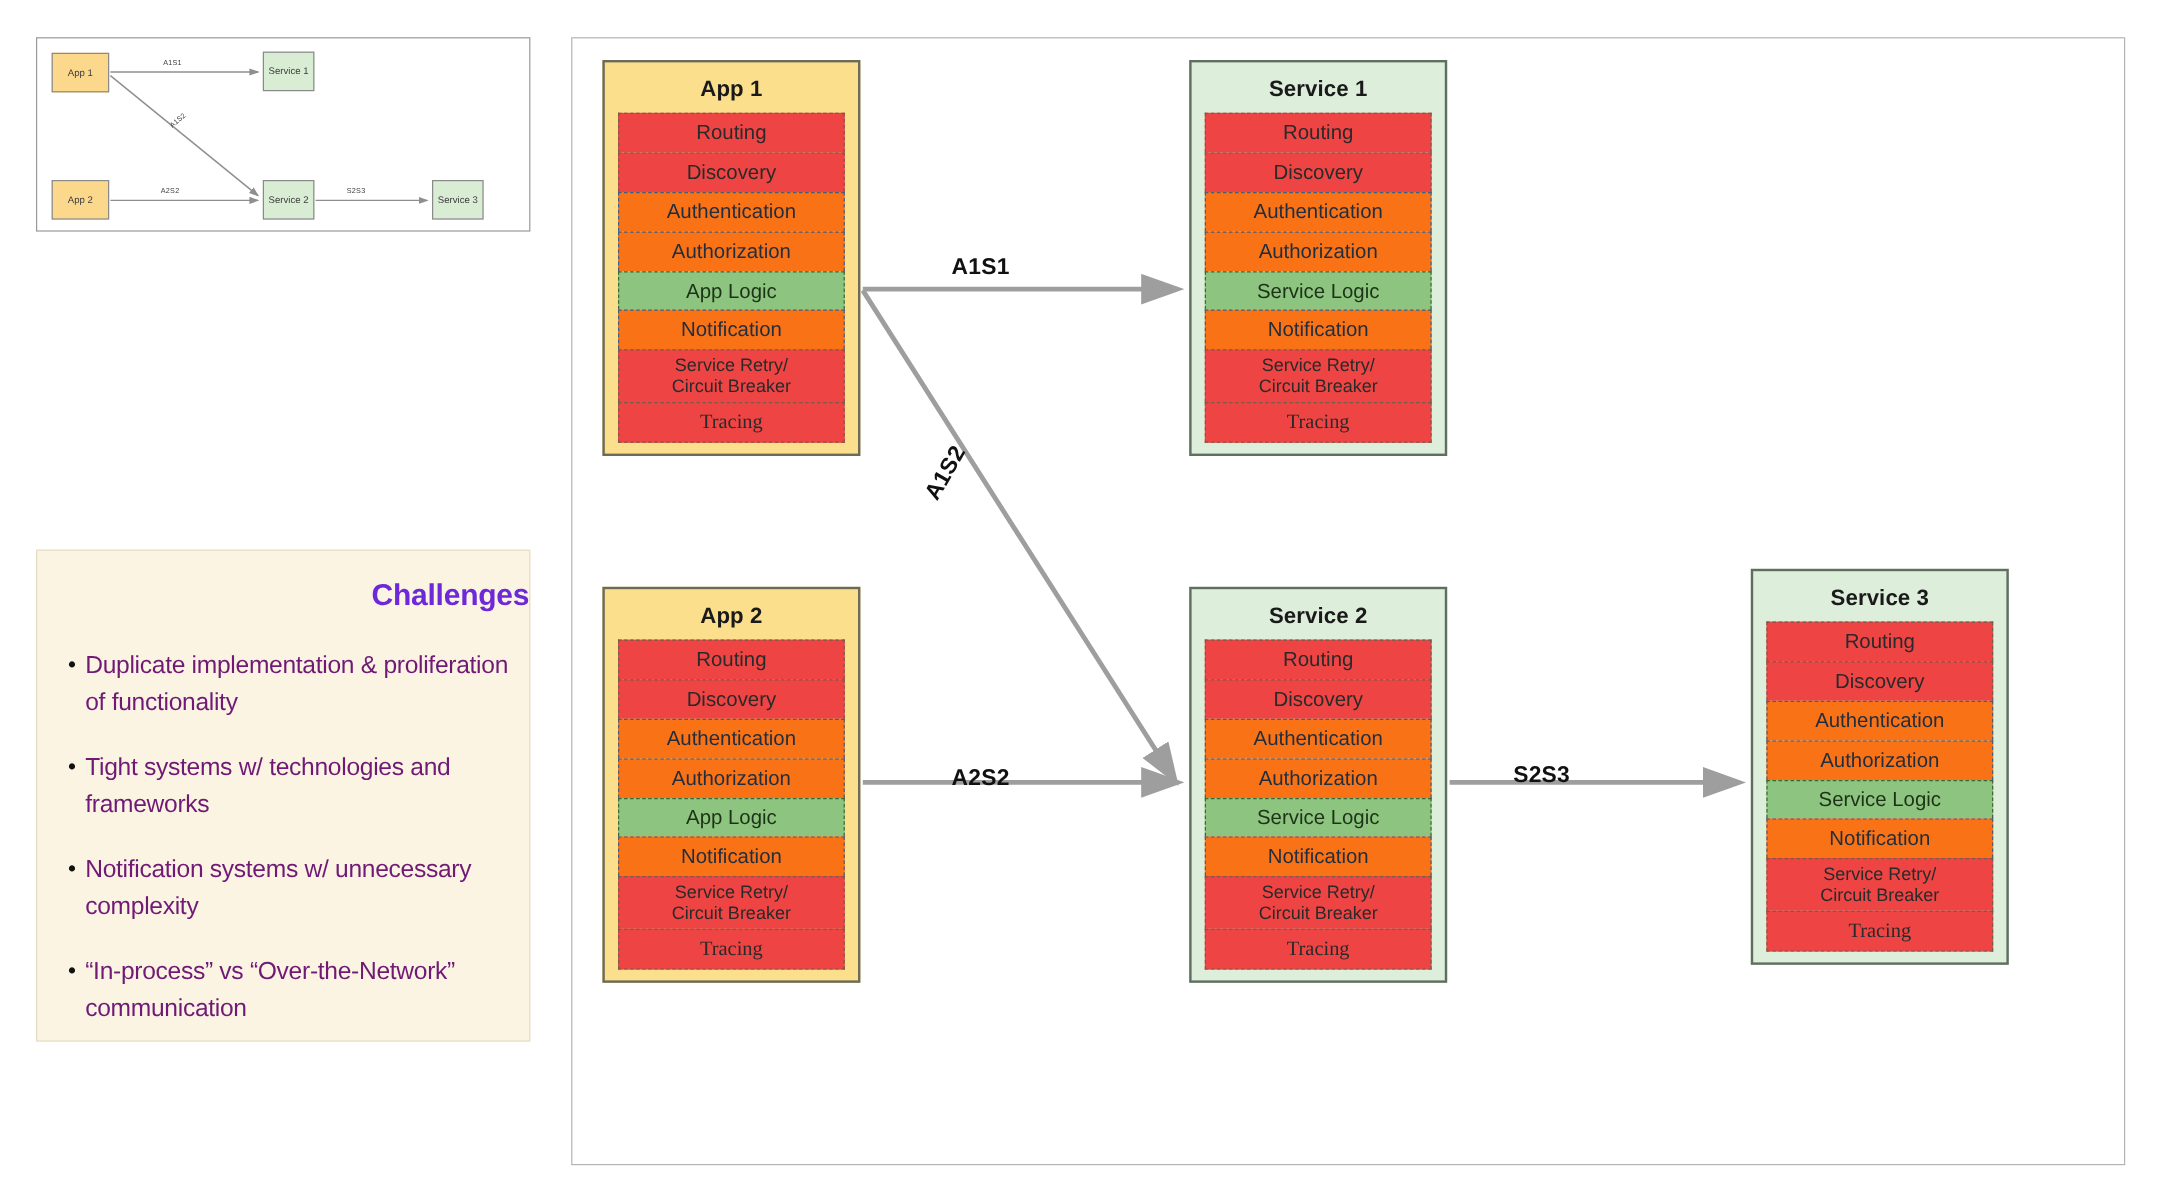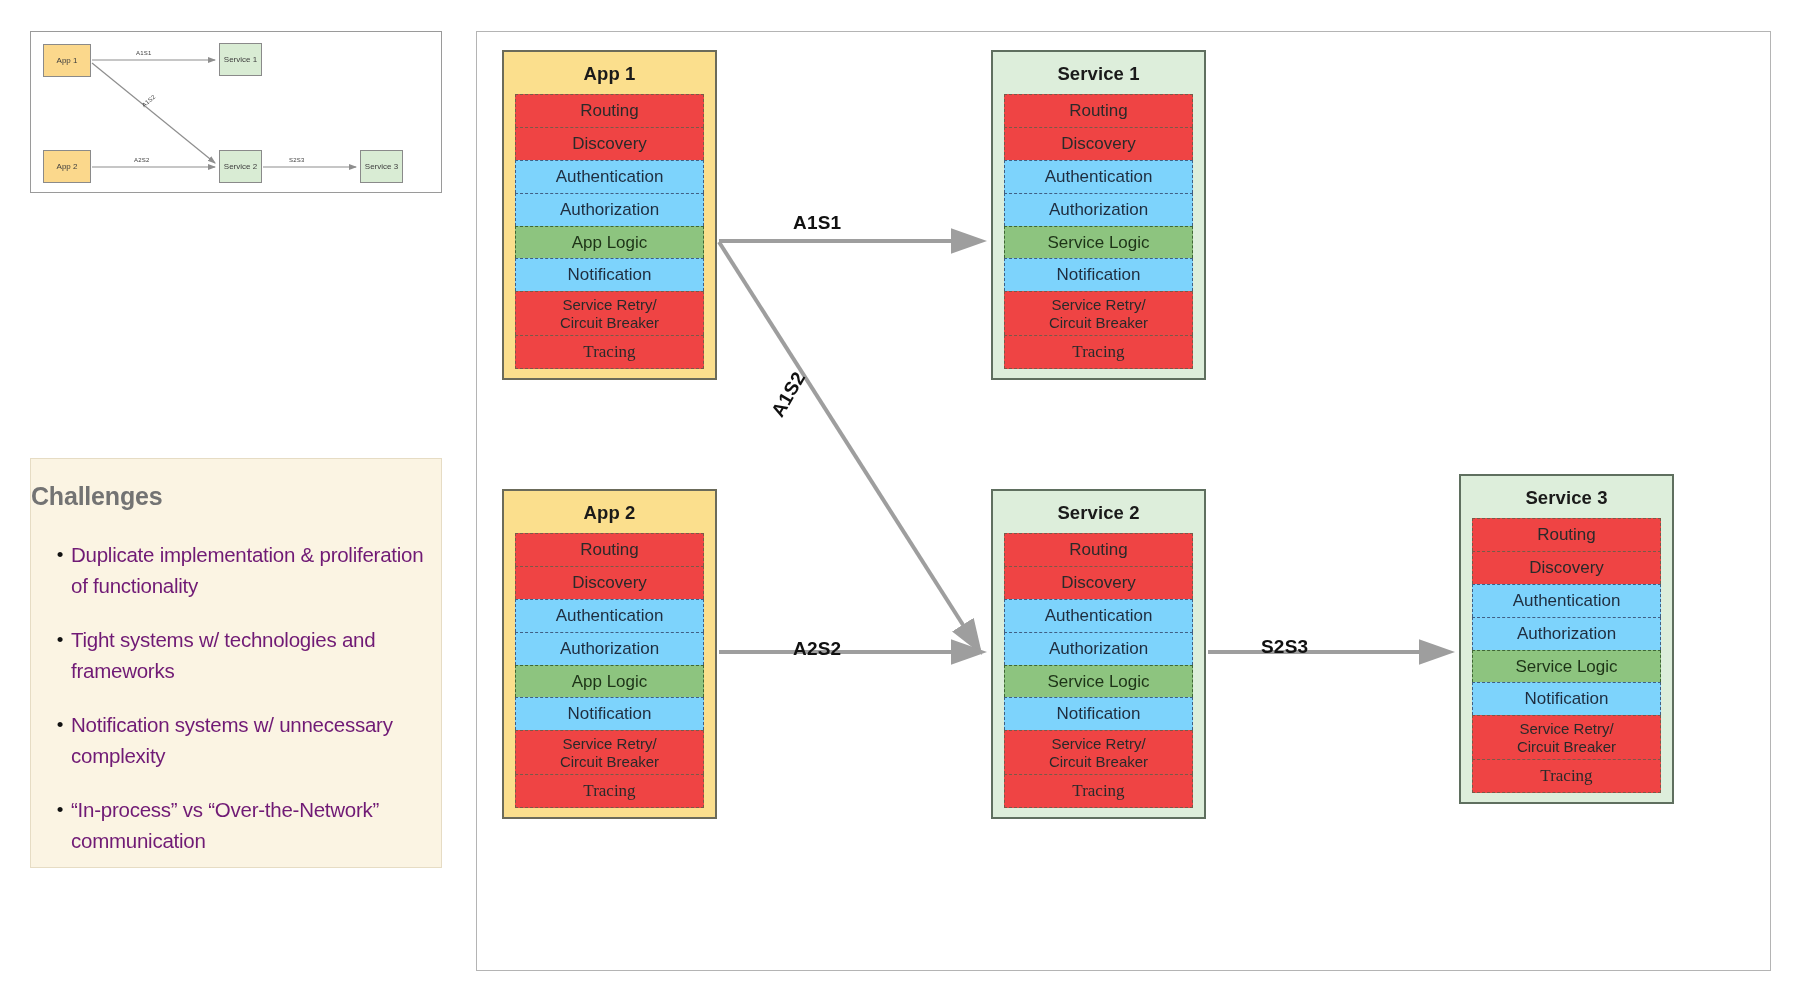--- a/index.html
+++ b/index.html
@@ -47,24 +47,24 @@
   #challenges {
     position: absolute;
     left: 30px;
     top: 458px;
     width: 412px;
     height: 410px;
     background: #fbf4e3;
     border: 1px solid #e6dcc4;
   }
   #challenges-title {
-    text-align: left;
+    text-align: right;
     font-size: 25px;
     font-weight: bold;
-    color: #737373;
+    color: #6d28d9;
     margin-top: 23px;
     letter-spacing: -0.2px;
   }
   #challenges-list {
     margin-top: 28px;
     padding: 0 14px 0 18px;
   }
   .challenge-item {
     display: flex;
     align-items: flex-start;
@@ -131,21 +131,21 @@
     color: #2a2a2a;
     text-align: center;
     padding: 6px 2px;
     border: 1px dashed #555;
     border-bottom: none;
     line-height: 1.17;
     white-space: pre-line;
   }
   .layer:last-child { border-bottom: 1px dashed #555; font-family: Liberation Serif, serif; }
   .layer.orange { background: #ef4444; border-color: #7a5a48; }
-  .layer.blue   { background: #7dd3fc; border-color: #3f5f85; color: #1f2d3f; }
+  .layer.blue   { background: #f97316; border-color: #3f5f85; color: #1f2d3f; }
   .layer.green  { background: #8dc47f; border-color: #3f6634; color: #1d3317; }
   .layer.small  { font-size: 15px; padding: 4px 2px; }
 
   
   #box-app1     { left: 25px;  top: 18px;  width: 215px; }
   #box-service1 { left: 514px; top: 18px;  width: 215px; }
   #box-app2     { left: 25px;  top: 457px; width: 215px; }
   #box-service2 { left: 514px; top: 457px; width: 215px; }
   #box-service3 { left: 982px; top: 442px; width: 215px; }
 

